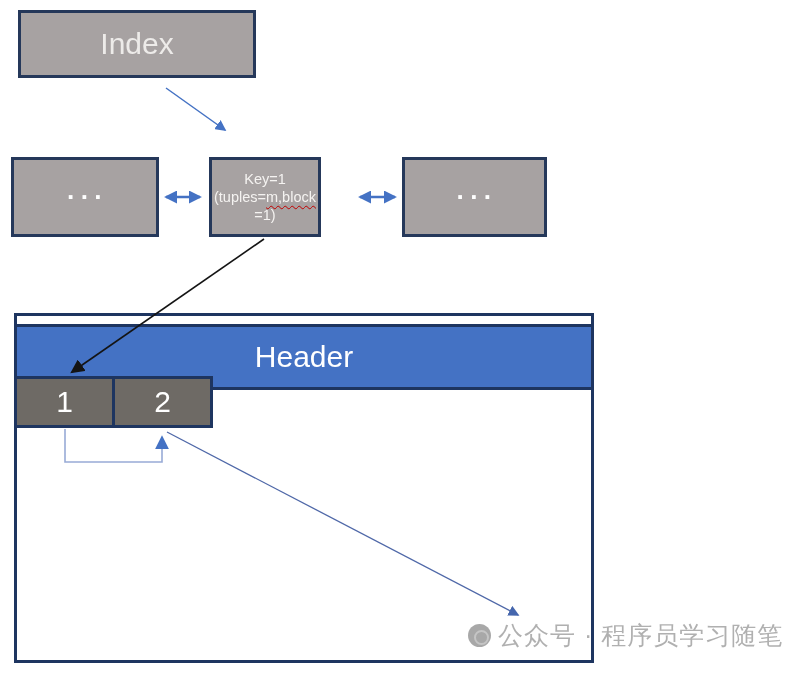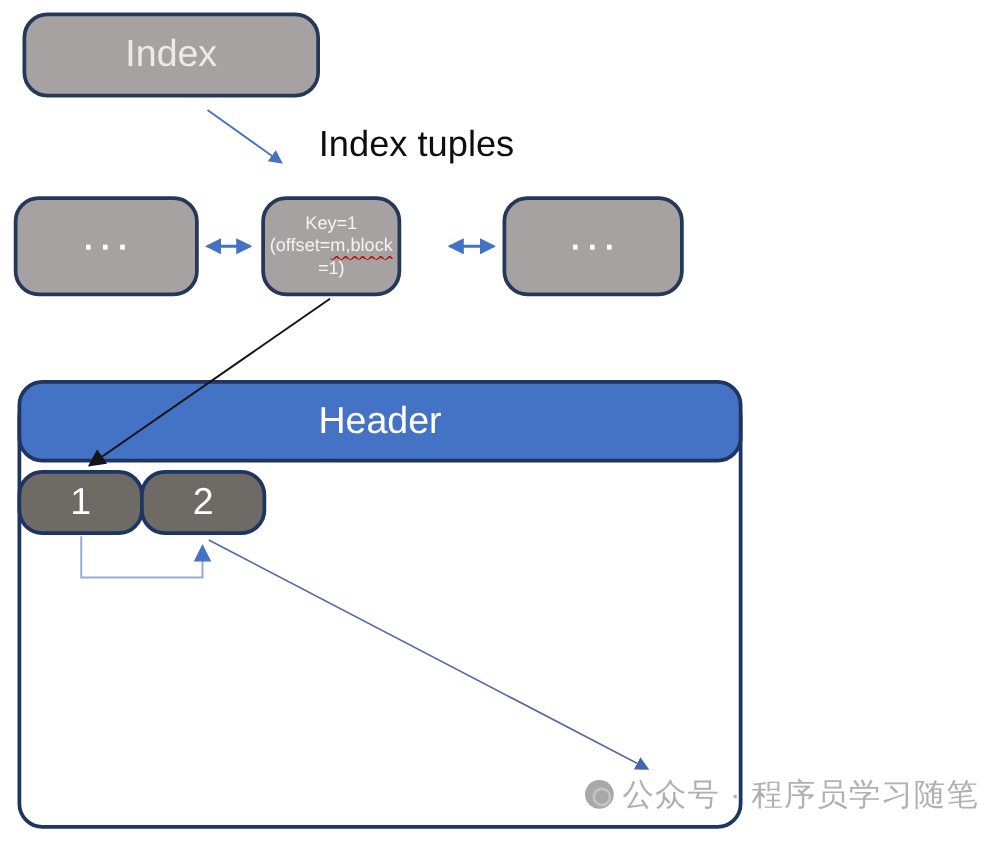--- a/index.html
+++ b/index.html
@@ -13,21 +13,20 @@
     background: #ffffff;
     overflow: hidden;
   }
 
   .box {
     position: absolute;
     display: flex;
     align-items: center;
     justify-content: center;
     text-align: center;
-    border-radius: 20px;
   }
 
   
   .index-box {
     left: 18px; top: 10px; width: 238px; height: 68px;
     background: #a7a2a2;
     border: 3px solid #25385a;
     color: #edebe9;
     font-size: 30px;
   }
@@ -71,21 +70,21 @@
     text-underline-offset: 3px;
   }
 
   
   .page-box {
     left: 14px; top: 313px; width: 580px; height: 350px;
     background: #ffffff;
     border: 3px solid #1e3560;
   }
   .header-bar {
-    left: 14px; top: 304px; width: 580px; height: 66px;
+    left: 14px; top: 324px; width: 580px; height: 66px;
     background: #4472c4;
     border: 3px solid #1e3560;
     color: #ffffff;
     font-size: 30px;
   }
   .slot {
     top: 376px; height: 52px;
     background: #6e6a65;
     border: 3px solid #1e3560;
     color: #ffffff;
@@ -181,30 +180,29 @@
 
     <polyline points="65,429 65,462 162,462 162,438" fill="none" stroke="#98abd6" stroke-width="1.6" marker-end="url(#m-elbow-end)"></polyline>
 
     <line x1="167" y1="432" x2="518" y2="615" stroke="#4f68a8" stroke-width="1.3" marker-end="url(#m-diag-end)"></line>
   </svg>
 
   <div class="box index-box">
     <span>Index</span>
   </div>
 
-  <div class="index-tuples-label">Index tuples</div>
 
   <div class="box row-box left">
     <span class="dots">···</span>
   </div>
 
   <div class="box row-box mid">
     <div class="keybox-text">
       <div>Key=1</div>
-      <div><span>(offset=</span><span class="wavy">m,block</span></div>
+      <div><span>(tuples=</span><span class="wavy">m,block</span></div>
       <div>=1)</div>
     </div>
   </div>
 
   <div class="box row-box right">
     <span class="dots">···</span>
   </div>
 
   <div class="box page-box"></div>
 

